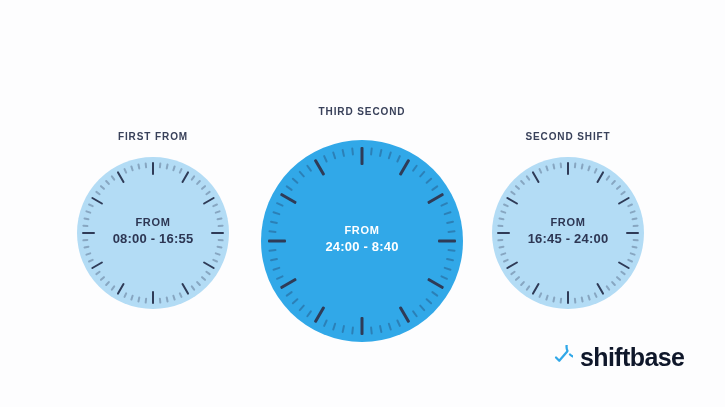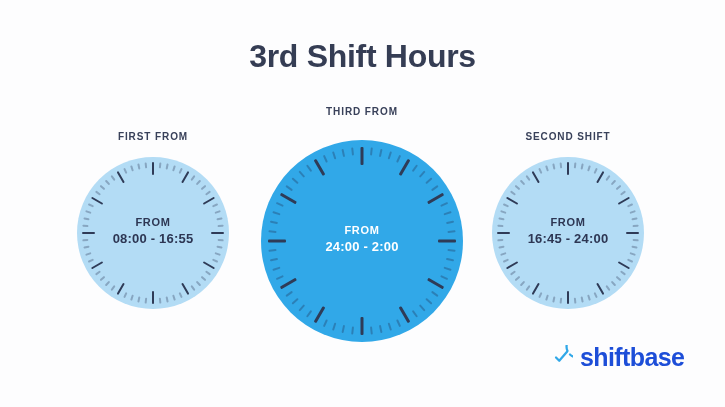--- a/index.html
+++ b/index.html
@@ -111,31 +111,30 @@
     left: 548px;
     top: 345px;
     display: flex;
     align-items: center;
     gap: 7px;
   }
   .logo-mark { width: 25px; height: 25px; display: block; }
   .logo-word {
     font-size: 25px;
     font-weight: bold;
-    color: #1d4ed8;
+    color: #0f172a;
     letter-spacing: -0.6px;
     line-height: 1;
   }
 </style>
 </head>
 <body>
 
 <div class="canvas">
 
-  <div class="page-title">3rd Shift Hours</div>
 
   <div class="clock-group" style="left: 0px; top: 0px; width: 725px; height: 407px;">
     <div class="shift-label" style="top: 131px; left: 43px; width: 220px;">FIRST FROM</div>
     <div class="clock-face light" style="left: 77px; top: 157px; width: 152px; height: 152px; background: rgb(179, 220, 245);">
       <div class="ticks">
           <span class="tick major" style="width:0;height:152px;transform:rotate(0deg);">
             <i style="top:5px;width:2px;height:13px;"></i>
           </span>
           <span class="tick minor" style="width:0;height:152px;transform:rotate(6deg);">
             <i style="top:5px;width:2px;height:6px;"></i>
@@ -316,21 +315,21 @@
           </span>
         </div>
       <div class="center-text on-light" style="top: 58px;">
         <div class="from">FROM</div>
         <div class="range">08:00 - 16:55</div>
       </div>
     </div>
   </div>
 
   <div class="clock-group" style="left: 0px; top: 0px; width: 725px; height: 407px;">
-    <div class="shift-label" style="top: 106px; left: 252px; width: 220px;">THIRD FROM</div>
+    <div class="shift-label" style="top: 106px; left: 252px; width: 220px;">THIRD SECOND</div>
     <div class="clock-face dark" style="left: 261px; top: 140px; width: 202px; height: 202px; background: rgb(49, 168, 232);">
       <div class="ticks">
           <span class="tick major" style="width:0;height:202px;transform:rotate(0deg);">
             <i style="top:7px;width:3px;height:18px;"></i>
           </span>
           <span class="tick minor" style="width:0;height:202px;transform:rotate(6deg);">
             <i style="top:7px;width:2px;height:8px;"></i>
           </span>
           <span class="tick minor" style="width:0;height:202px;transform:rotate(12deg);">
             <i style="top:7px;width:2px;height:8px;"></i>
@@ -502,21 +501,21 @@
           </span>
           <span class="tick minor" style="width:0;height:202px;transform:rotate(348deg);">
             <i style="top:7px;width:2px;height:8px;"></i>
           </span>
           <span class="tick minor" style="width:0;height:202px;transform:rotate(354deg);">
             <i style="top:7px;width:2px;height:8px;"></i>
           </span>
         </div>
       <div class="center-text on-dark" style="top: 83px;">
         <div class="from">FROM</div>
-        <div class="range">24:00 - 2:00</div>
+        <div class="range">24:00 - 8:40</div>
       </div>
     </div>
   </div>
 
   <div class="clock-group" style="left: 0px; top: 0px; width: 725px; height: 407px;">
     <div class="shift-label" style="top: 131px; left: 458px; width: 220px;">SECOND SHIFT</div>
     <div class="clock-face light" style="left: 492px; top: 157px; width: 152px; height: 152px; background: rgb(179, 220, 245);">
       <div class="ticks">
           <span class="tick major" style="width:0;height:152px;transform:rotate(0deg);">
             <i style="top:5px;width:2px;height:13px;"></i>

